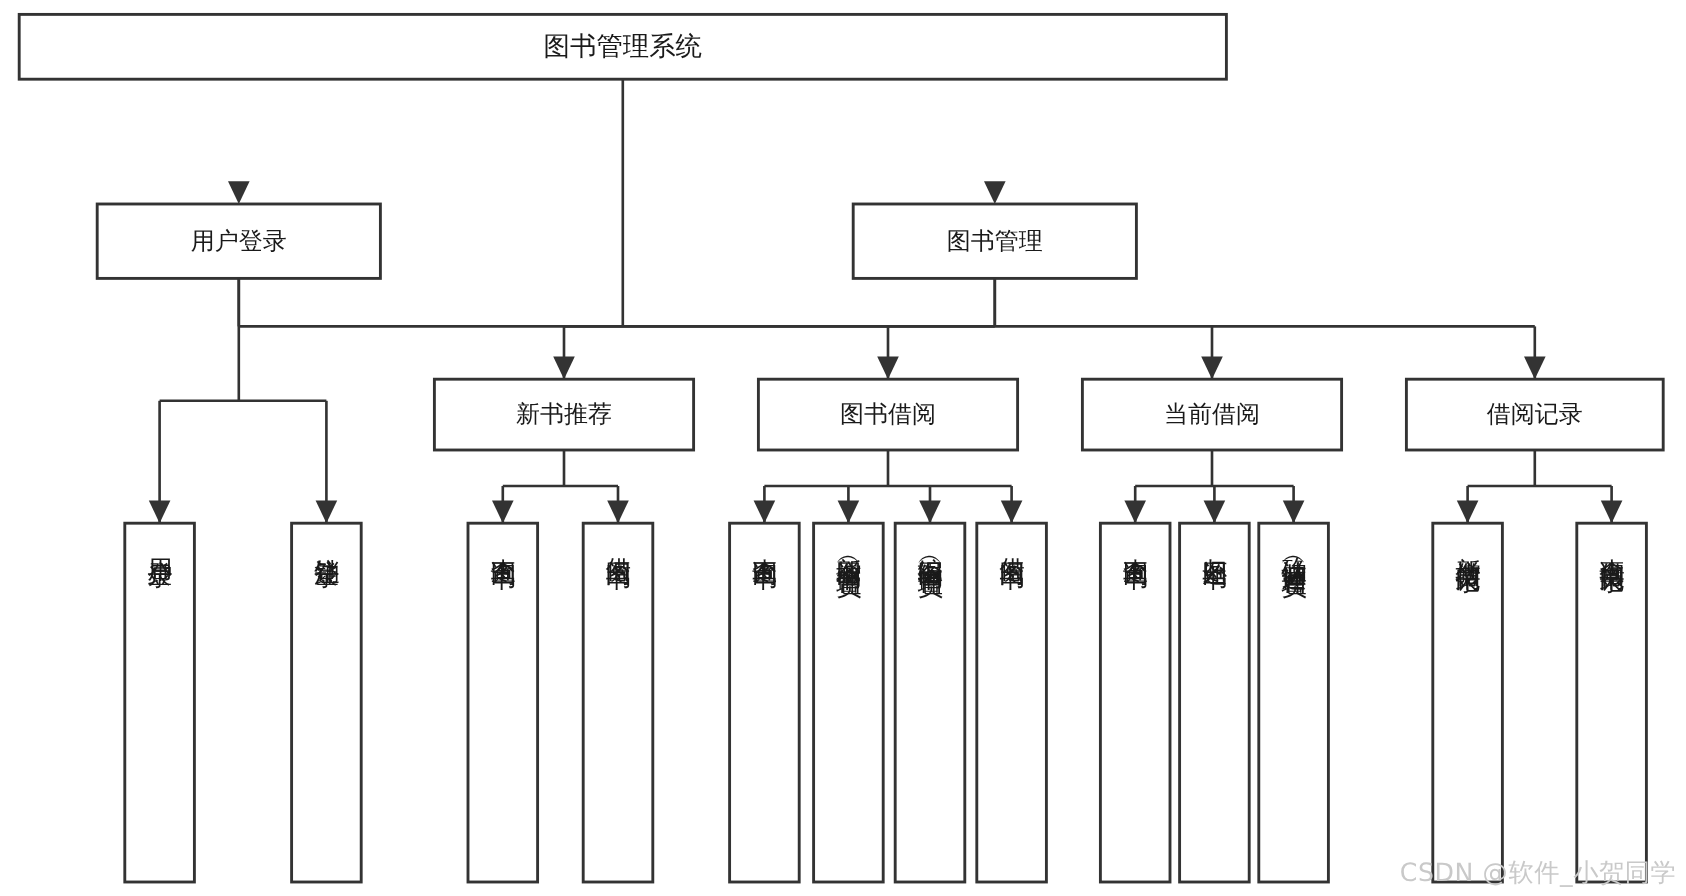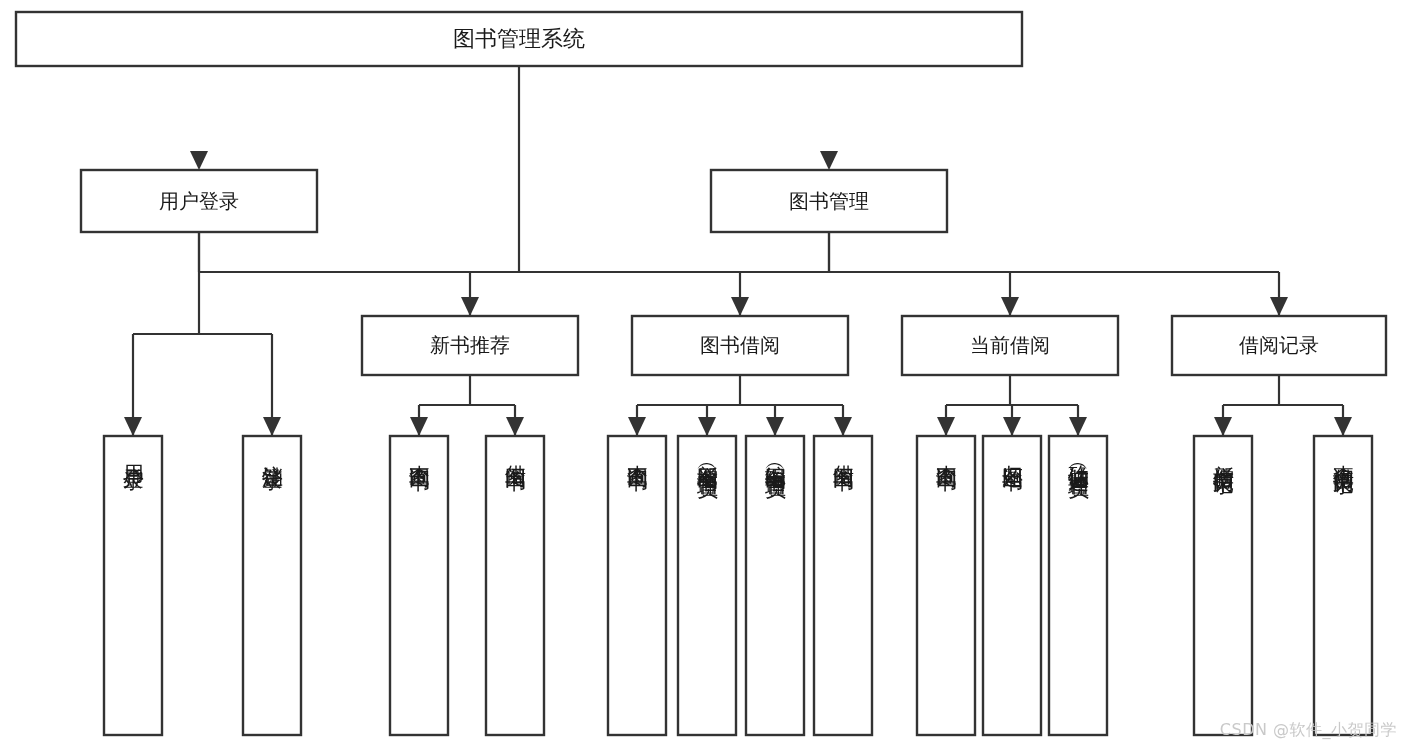--- a/index.html
+++ b/index.html
@@ -67,21 +67,21 @@
     line-height: 1.18;
     color: #1a1a1a;
     letter-spacing: 2px;
     white-space: nowrap;
   }
   .watermark {
     position: absolute;
     right: 8px;
     bottom: 6px;
     font-family: "DejaVu Sans", "Liberation Sans", sans-serif;
-    font-size: 16px;
+    font-size: 21px;
     color: #c9c9c9;
     letter-spacing: 0.5px;
     white-space: nowrap;
     pointer-events: none;
   }
 </style>
 </head>
 <body>
 
 <div id="diagram-root">

